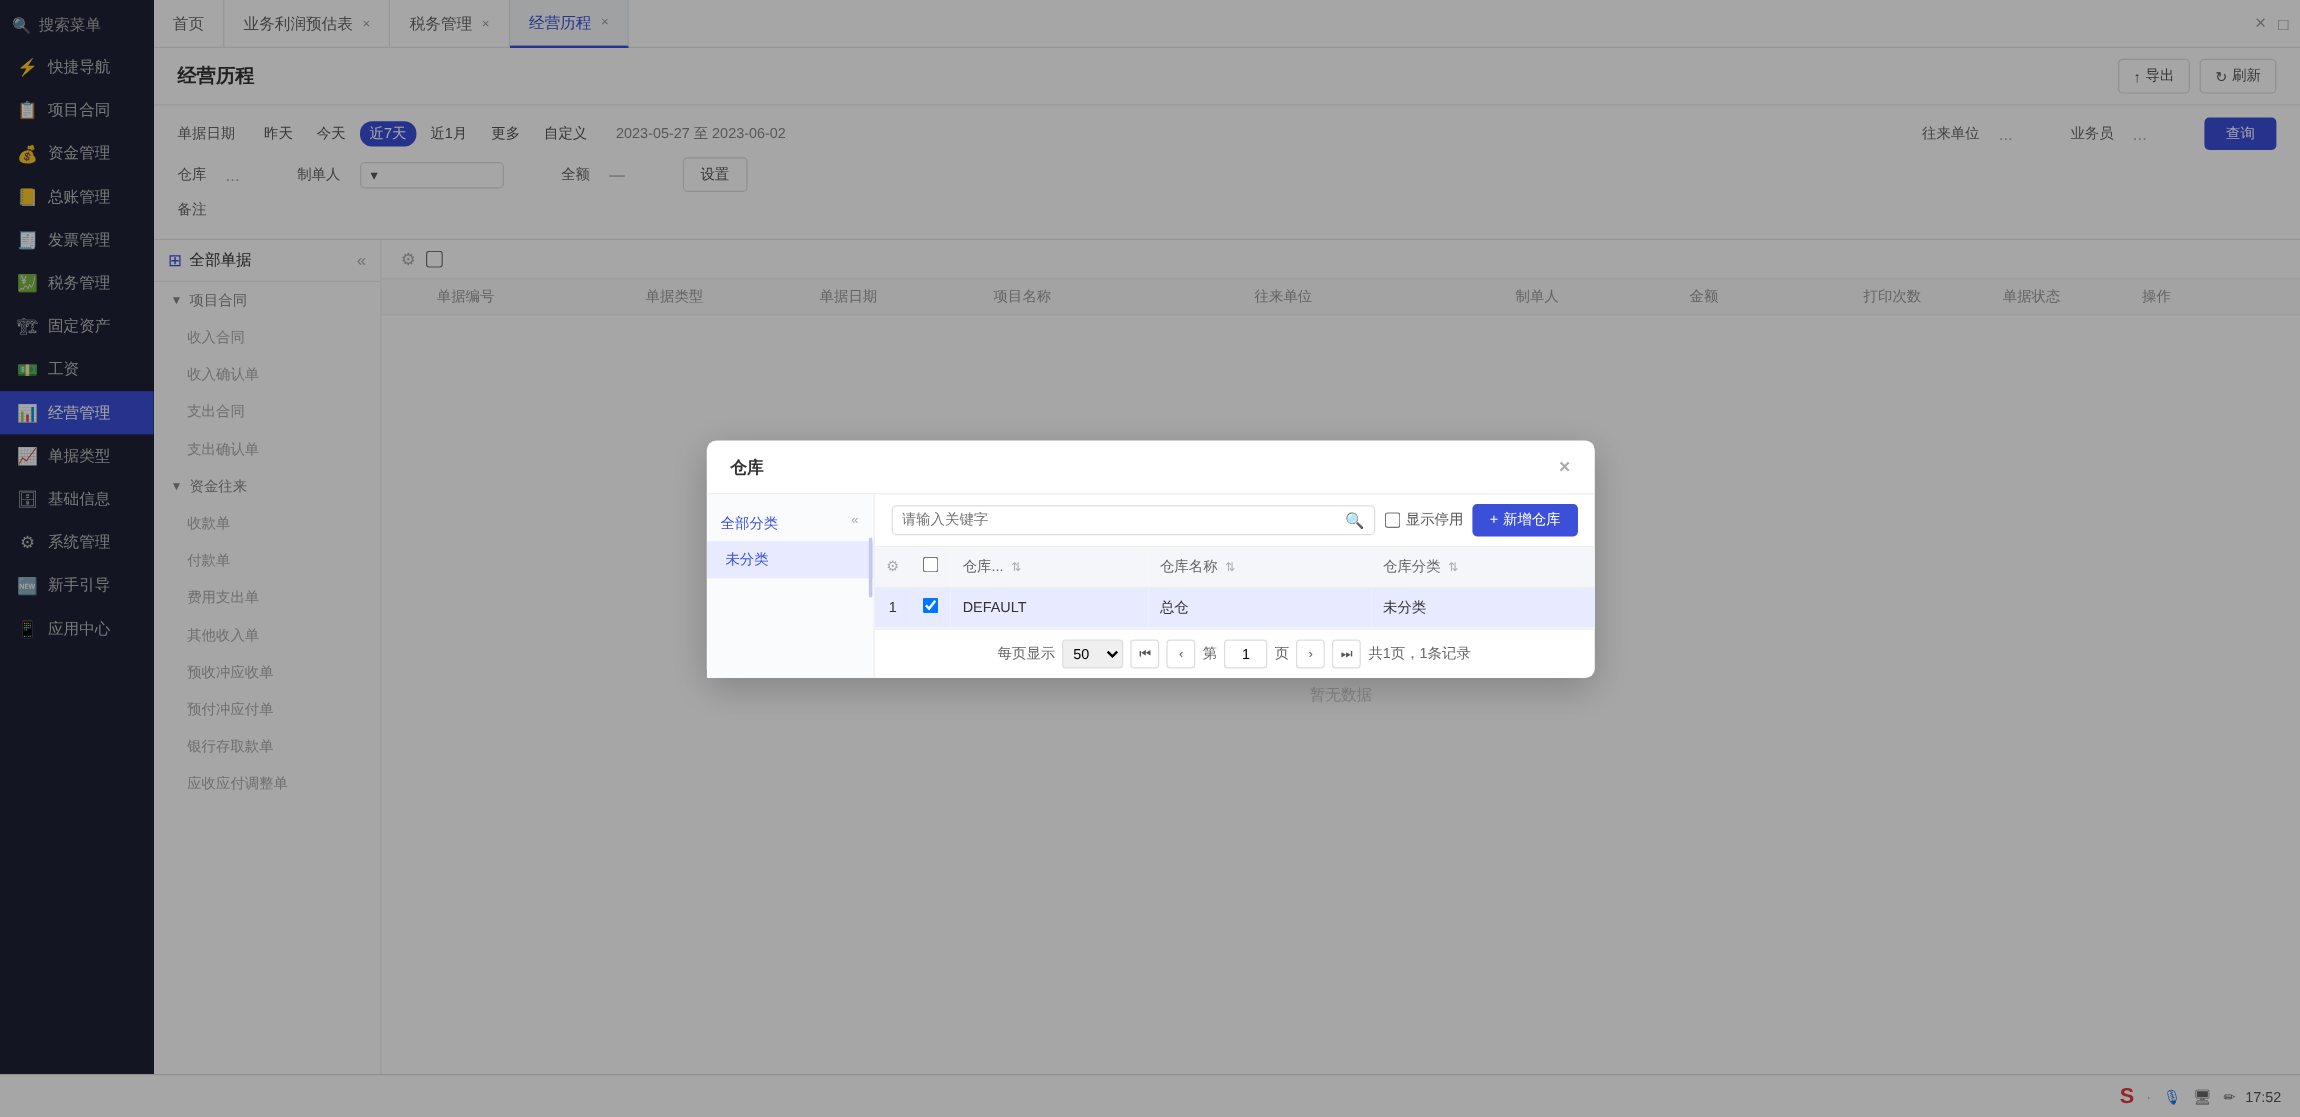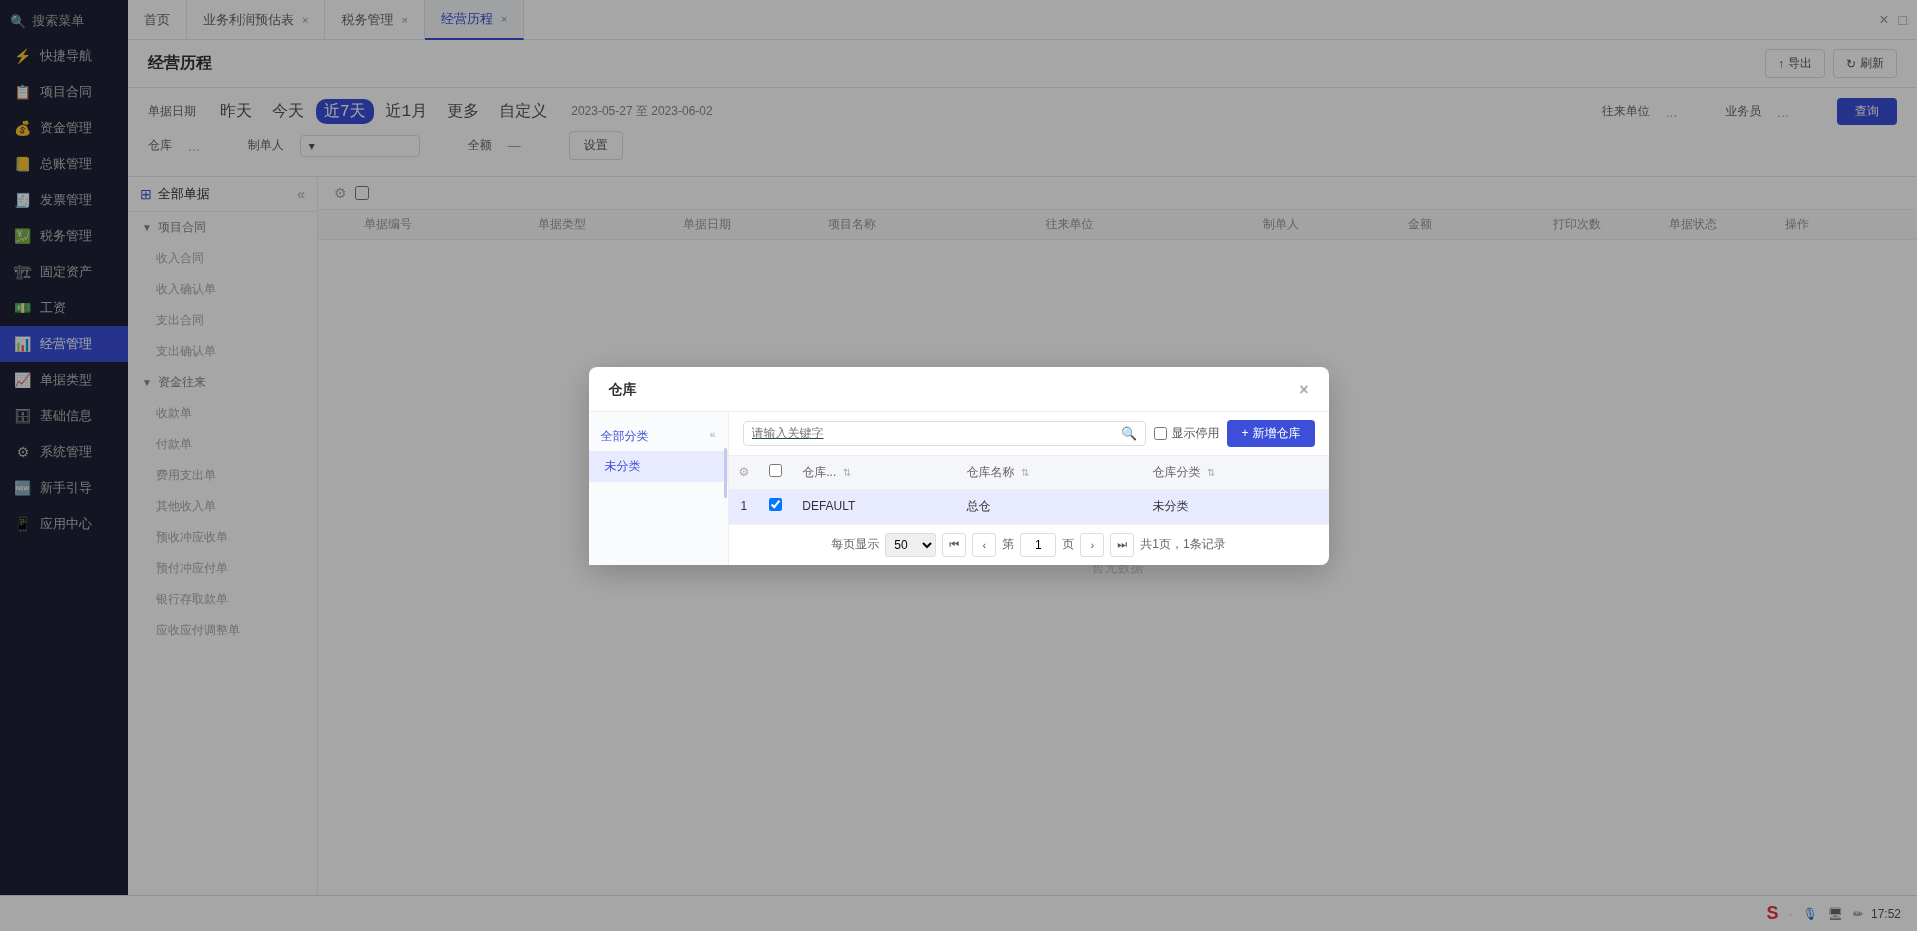--- a/index.html
+++ b/index.html
@@ -65,22 +65,22 @@
     }
 
     
     .filter-bar {
       background: #fff; padding: 10px 20px; border-bottom: 1px solid #e4e7ed;
     }
     .filter-row { display: flex; align-items: center; gap: 16px; margin-bottom: 6px; flex-wrap: wrap; }
     .filter-label { font-size: 12px; color: #666; white-space: nowrap; }
     .filter-date-btns { display: flex; gap: 4px; }
     .date-btn {
-      padding: 2px 8px; border-radius: 3px; font-size: 16px;
-      cursor: pointer; color: #555; background: transparent; border: none; font-family: Liberation Mono, monospace;
+      padding: 2px 8px; border-radius: 3px; font-size: 12px;
+      cursor: pointer; color: #555; background: transparent; border: none;
     }
     .date-btn.active {
       background: #3b4fd8; color: #fff; border-radius: 10px;
     }
     .date-range { font-size: 12px; color: #888; }
     .filter-ellipsis { color: #aaa; font-size: 14px; cursor: pointer; }
     .filter-dash { color: #999; }
     .btn-primary {
       padding: 5px 16px; background: #3b4fd8; color: #fff; border: none;
       border-radius: 4px; font-size: 12px; cursor: pointer;
@@ -144,21 +144,21 @@
       padding: 8px 14px; display: flex; align-items: center; gap: 8px;
       border-bottom: 1px solid #eee;
     }
     .modal-search {
       flex: 1; display: flex; align-items: center; gap: 6px;
       border: 1px solid #ddd; border-radius: 4px; padding: 4px 8px;
       background: #fff;
     }
     .modal-search input {
       border: none; outline: none; font-size: 12px; color: #14532d;
-      background: transparent; flex: 1; text-decoration: underline;
+      background: transparent; flex: 1;
     }
     .modal-search-icon { color: #aaa; font-size: 13px; }
     .modal-checkbox-label {
       display: flex; align-items: center; gap: 4px; font-size: 12px; color: #555;
       white-space: nowrap;
     }
     .modal-add-btn {
       padding: 5px 14px; background: #3b4fd8; color: #fff; border: none;
       border-radius: 4px; font-size: 12px; cursor: pointer; white-space: nowrap;
       display: flex; align-items: center; gap: 4px;
@@ -366,20 +366,23 @@
       <span style="margin:0 8px"></span>
       <span class="filter-label">制单人</span>
       <span style="display:inline-flex;align-items:center;gap:4px;border:1px solid #ddd;border-radius:4px;padding:3px 8px;background:#fff;font-size:12px;color:#555;min-width:120px;">
         <span>▾</span>
       </span>
       <span style="margin:0 8px"></span>
       <span class="filter-label">全额</span>
       <span class="filter-dash">—</span>
       <span style="margin:0 8px"></span>
       <button class="btn-secondary">设置</button>
+    </div>
+    <div class="filter-row">
+      <span class="filter-label">备注</span>
     </div>
   </div>
 
   <div style="display:flex;flex:1;overflow:hidden;">
 
     <div style="width:190px;background:#fff;border-right:1px solid #eee;display:flex;flex-direction:column;overflow:hidden;">
       <div style="padding:8px 12px;display:flex;align-items:center;justify-content:space-between;border-bottom:1px solid #eee;">
         <div style="display:flex;align-items:center;gap:6px;">
           <span style="color:#3b4fd8;font-size:14px;">⊞</span>
           <span style="font-size:13px;font-weight:500;color:#333;">全部单据</span>

